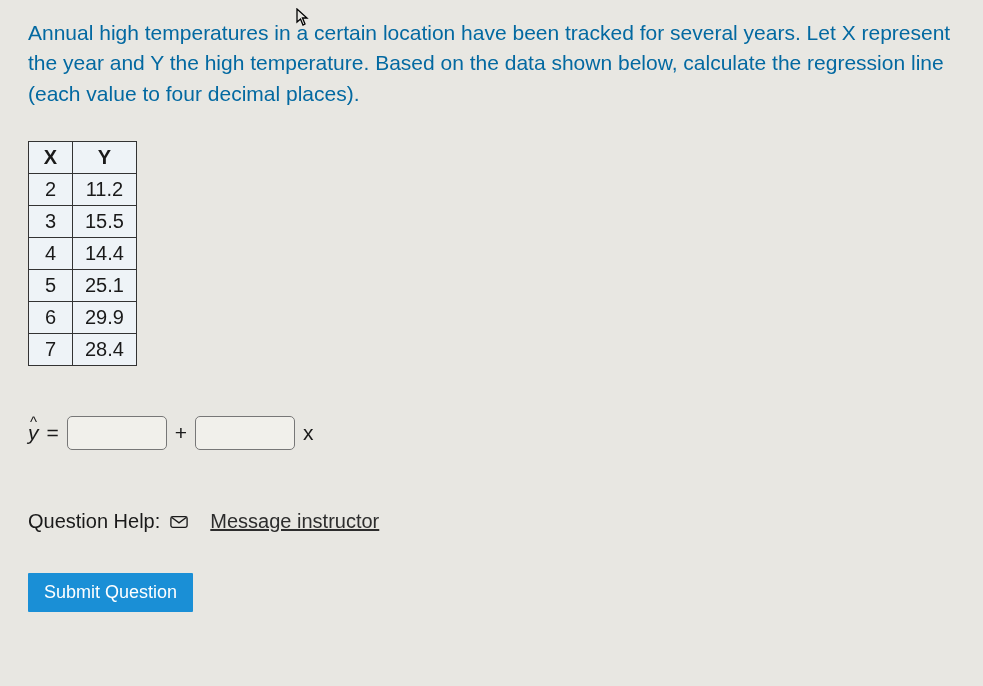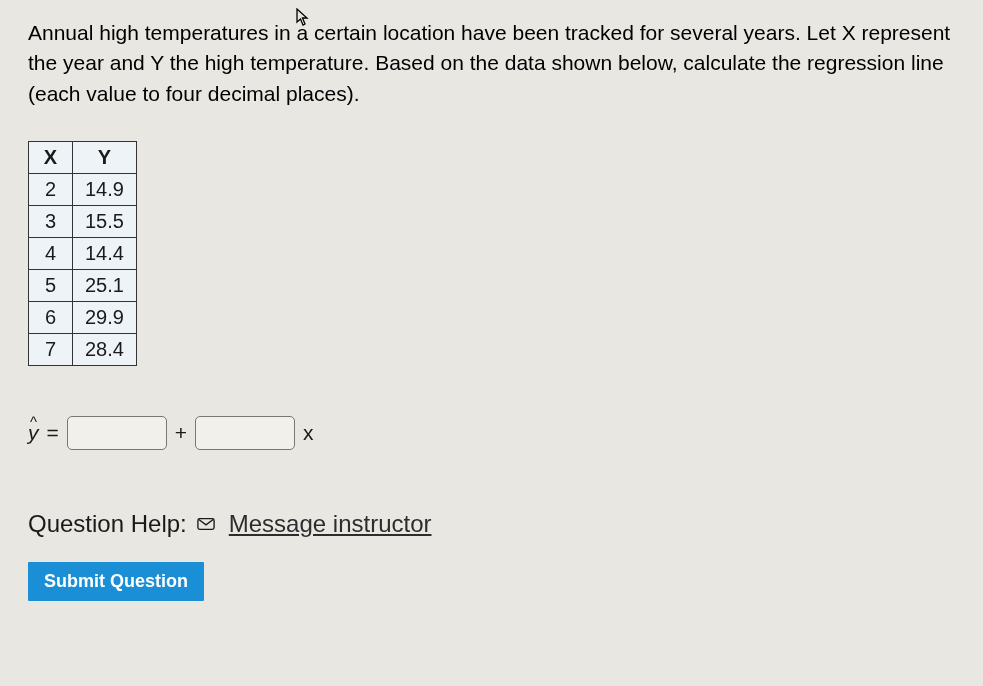--- a/index.html
+++ b/index.html
@@ -9,21 +9,21 @@
     width: 983px;
     height: 686px;
     padding: 18px 28px;
     color: #1a1a1a;
     position: relative;
   }
   .question-text {
     font-size: 21px;
     line-height: 1.45;
     margin-bottom: 32px;
-    color: #000000;
+    color: #0369a1;
   }
   table.data-table {
     border-collapse: collapse;
     background: #eef3f7;
     margin-bottom: 50px;
   }
   table.data-table th, table.data-table td {
     border: 1px solid #333;
     padding: 4px 12px;
     font-size: 20px;
@@ -54,47 +54,46 @@
     display: inline-block;
     width: 100px;
     height: 34px;
     border: 1px solid #777;
     border-radius: 5px;
     background: #f1f0eb;
     padding: 4px 6px;
     font-size: 18px;
   }
   .help-row {
-    font-size: 24px;
-    margin-bottom: 24px;
+    font-size: 20px;
+    margin-bottom: 40px;
     display: flex;
     align-items: center;
     gap: 10px;
   }
   .msg-link {
     text-decoration: underline;
     color: #2d2d2d;
     display: inline-flex;
     align-items: center;
-    gap: 14px;
+    gap: 22px;
     cursor: pointer;
   }
   .env-icon {
     width: 18px;
     height: 14px;
   }
   .submit-btn {
     background: #1a8fd6;
     color: #fff;
     border: none;
     padding: 9px 16px;
     font-size: 18px;
     cursor: pointer;
     border-radius: 1px;
-    font-weight: bold;
   }
   .cursor-arrow {
     position: absolute;
     top: 8px;
     left: 296px;
     width: 16px;
     height: 20px;
     pointer-events: none;
   }
 </style>
@@ -112,21 +111,21 @@
 <table class="data-table">
   <thead>
     <tr>
       <th>X</th>
       <th>Y</th>
     </tr>
   </thead>
   <tbody>
     <tr>
       <td>2</td>
-      <td>14.9</td>
+      <td>11.2</td>
     </tr>
     <tr>
       <td>3</td>
       <td>15.5</td>
     </tr>
     <tr>
       <td>4</td>
       <td>14.4</td>
     </tr>
     <tr>

